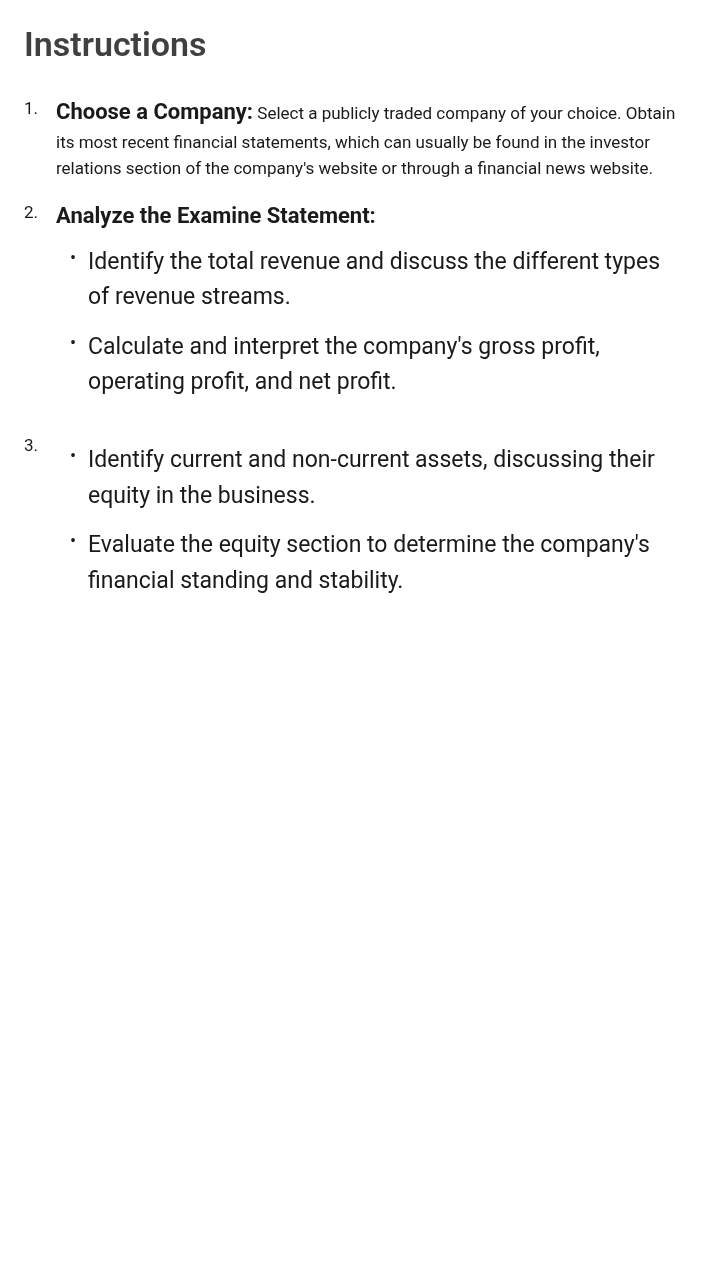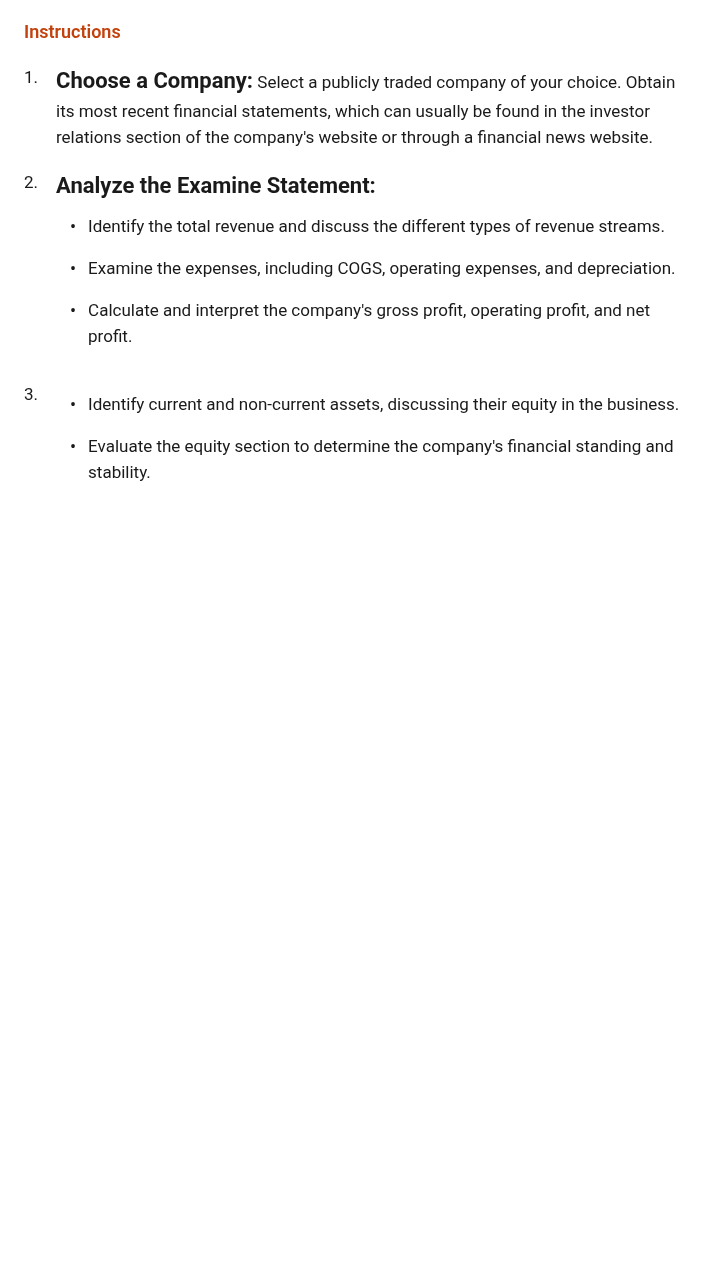--- a/index.html
+++ b/index.html
@@ -13,24 +13,24 @@
       font-family: -apple-system, BlinkMacSystemFont, 'Segoe UI', Roboto, sans-serif;
       font-size: 17px;
       line-height: 1.55;
       color: #1a1a1a;
       padding: 18px 24px 30px 24px;
       width: 705px;
       min-height: 1285px;
     }
 
     .page-title {
-      color: #c2410c;
-      font-size: 18px;
+      color: #404040;
+      font-size: 34px;
       font-weight: 600;
-      margin-bottom: 18px;
+      margin-bottom: 24px;
     }
 
     .ordered-list {
       list-style: none;
       padding-left: 0;
     }
 
     .ordered-item {
       display: flex;
       align-items: flex-start;
@@ -62,21 +62,21 @@
     .bullet-list {
       list-style: none;
       padding-left: 14px;
       margin-top: 10px;
     }
 
     .bullet-list li {
       display: flex;
       align-items: flex-start;
       margin-bottom: 14px;
-      font-size: 17px;
+      font-size: 23px;
       line-height: 1.55;
     }
 
     .bullet-list li::before {
       content: "•";
       font-size: 18px;
       margin-right: 12px;
       margin-top: 0px;
       flex-shrink: 0;
       line-height: 1.55;
@@ -102,23 +102,20 @@
 
   <li class="ordered-item">
     <span class="item-number">2.</span>
     <div class="item-content">
       <div class="item-heading">Analyze the Examine Statement:</div>
       <ul class="bullet-list">
         <li>
           <span class="bullet-text">Identify the total revenue and discuss the different types of revenue streams.</span>
         </li>
         <li>
-          <span class="bullet-text">Examine the expenses, including COGS, operating expenses, and depreciation.</span>
-        </li>
-        <li>
           <span class="bullet-text">Calculate and interpret the company's gross profit, operating profit, and net profit.</span>
         </li>
       </ul>
     </div>
   </li>
 
   <li class="ordered-item">
     <span class="item-number">3.</span>
     <div class="item-content">
       <ul class="bullet-list">

